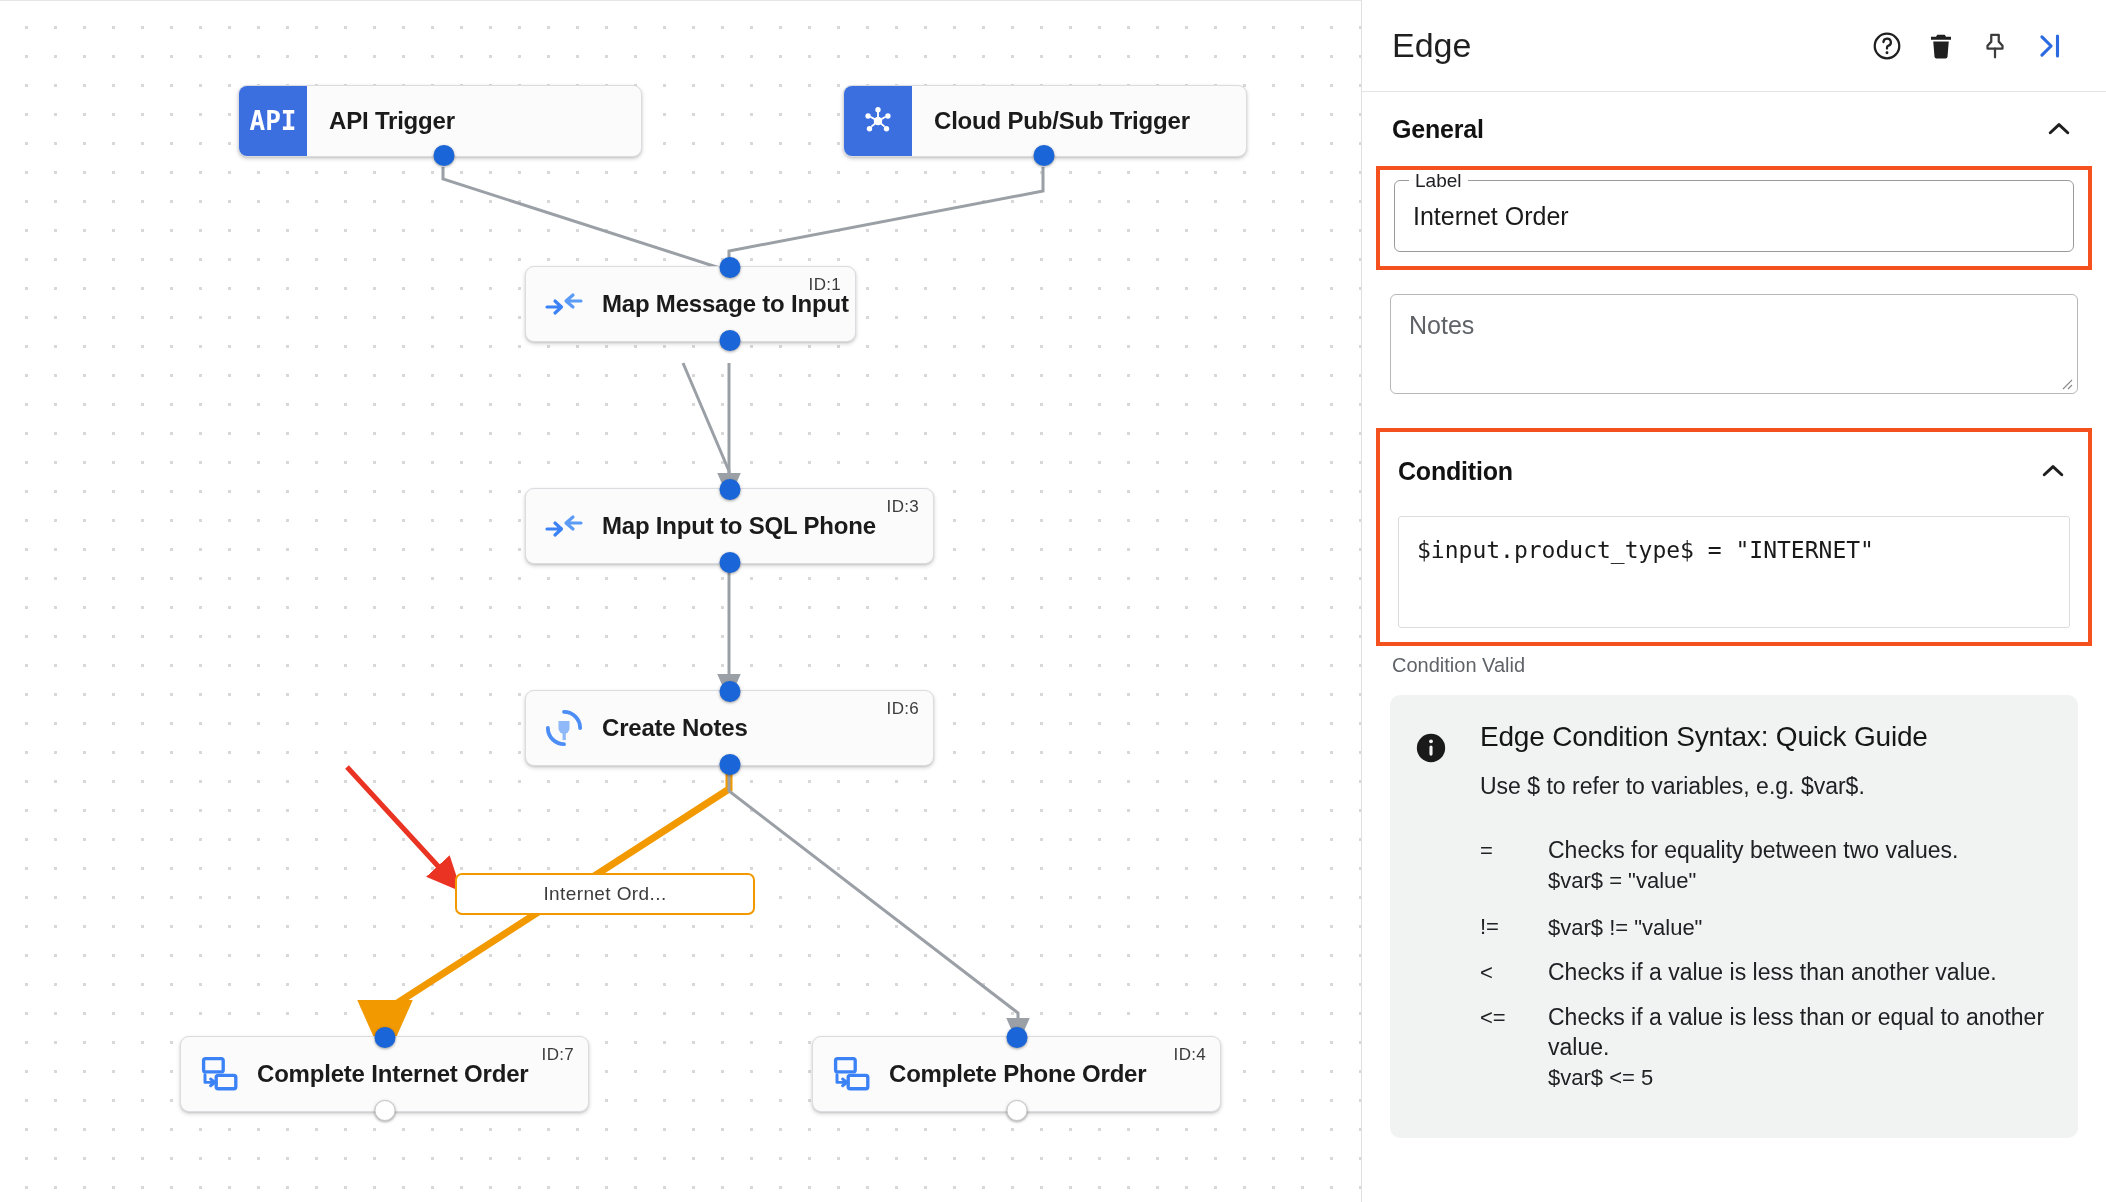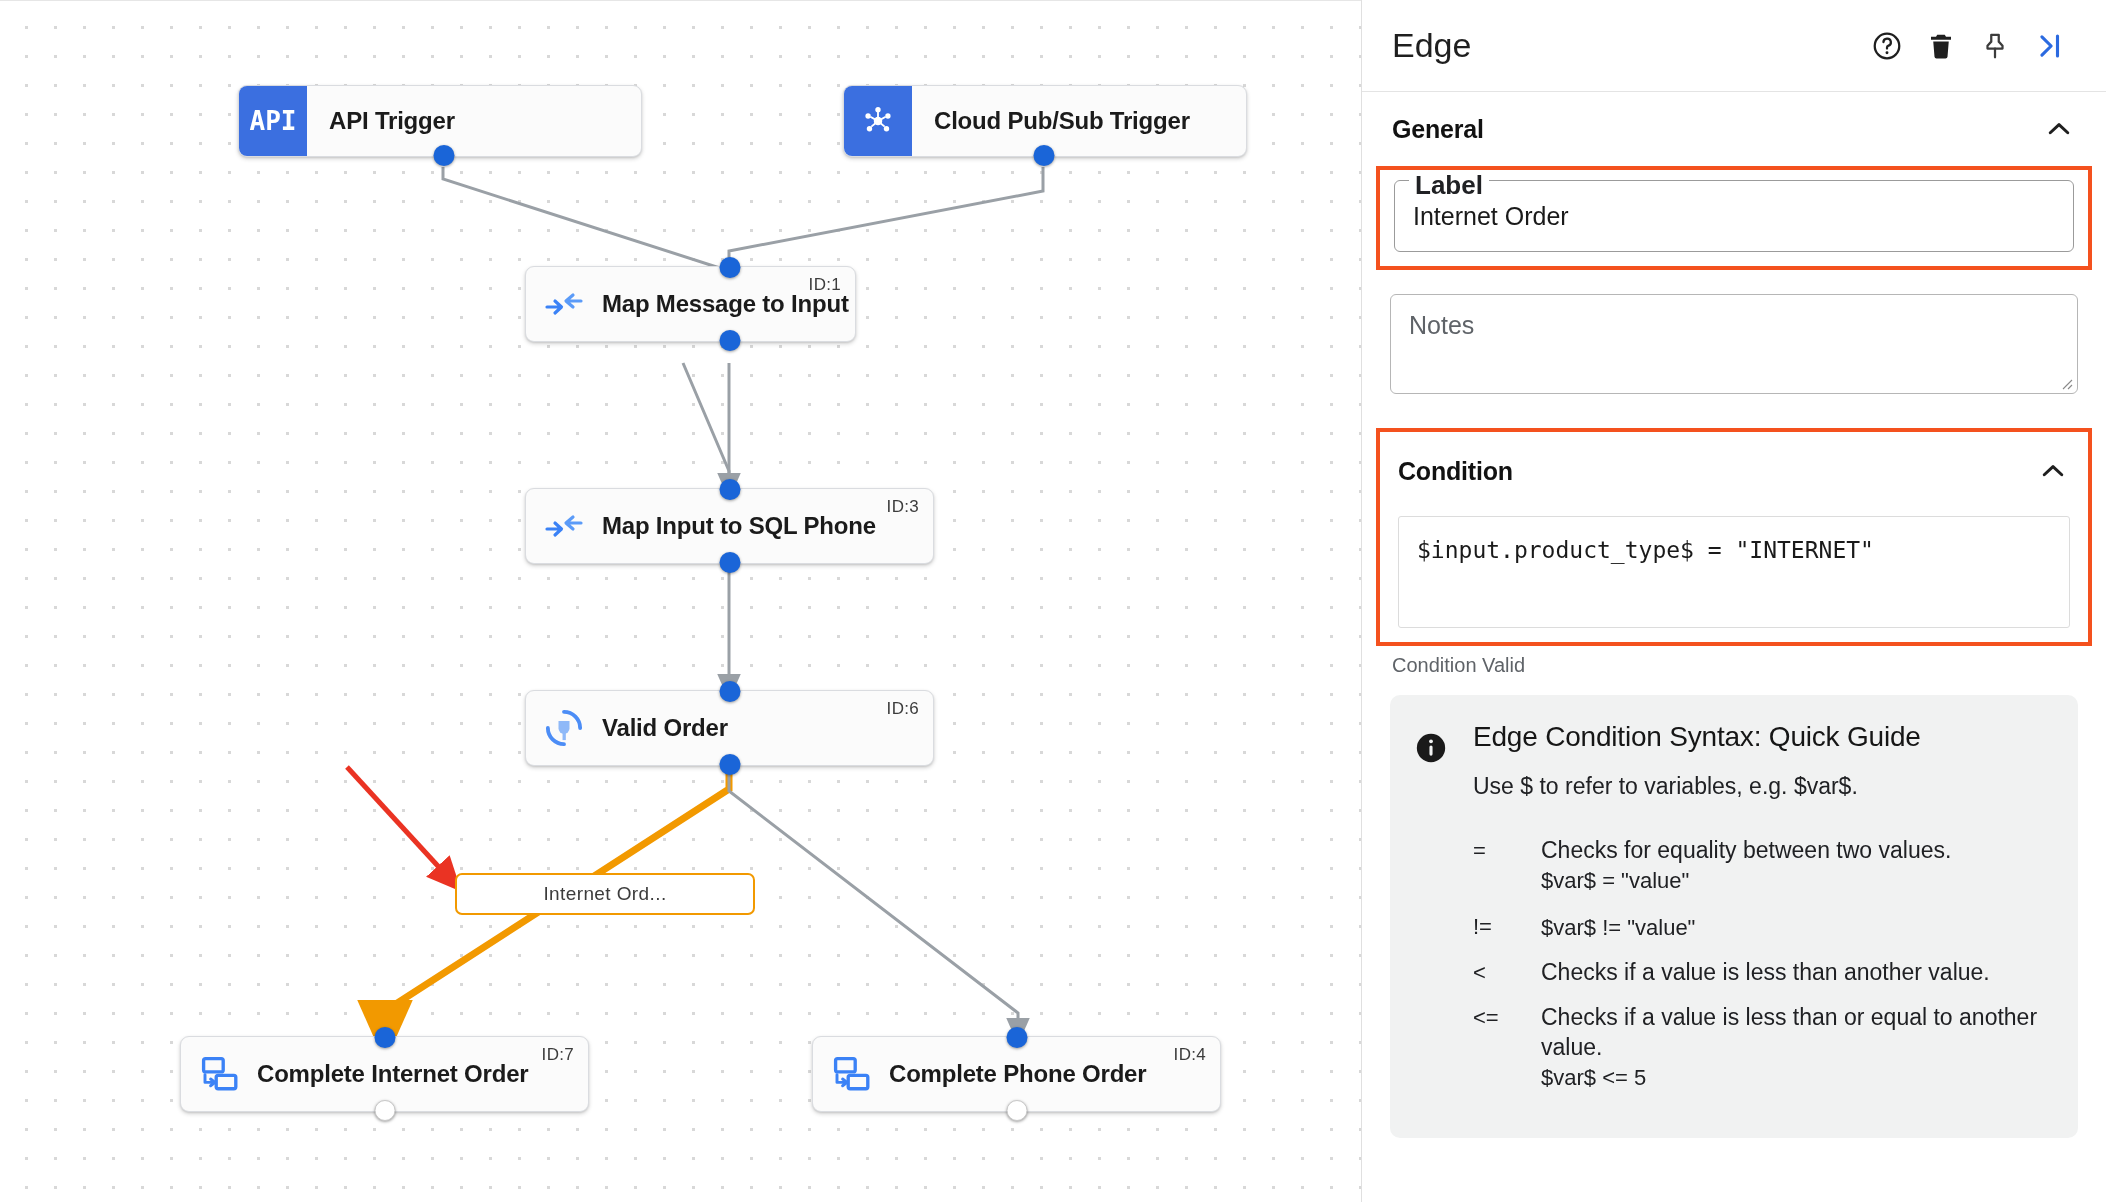--- a/index.html
+++ b/index.html
@@ -208,22 +208,22 @@
     padding: 0 18px;
     display: flex;
     align-items: center;
   }
   .tf-legend {
     position: absolute;
     top: -11px;
     left: 14px;
     background: #ffffff;
     padding: 0 6px;
-    font-size: 26px;
-    font-weight: bold;
+    font-size: 19px;
+    font-weight: normal;
     color: #202124;
   }
   .tf-value {
     font-size: 25px;
     color: #1a1a1a;
   }
 
   .textarea-box {
     position: relative;
     border: 1px solid #b6b6b6;
@@ -263,21 +263,21 @@
     padding: 8px 0 0 30px;
   }
 
   
   #info-card {
     margin: 18px 28px 0 28px;
     background: #f1f2f2;
     border-radius: 10px;
     padding: 26px 28px 30px 24px;
     display: flex;
-    gap: 25px;
+    gap: 32px;
   }
   .info-icon {
     width: 34px; height: 34px;
     flex: 0 0 34px;
     margin-top: 10px;
   }
   .info-body { flex: 1; }
   .info-title {
     font-size: 28px;
     color: #161616;
@@ -412,21 +412,21 @@
     <div class="node" style="left:525px;top:689px;width:409px;height:76px;">
       <div class="node-inner">
         <div class="node-icon">
           <svg width="44" height="44" viewBox="0 0 24 24">
             <path d="M12 3.2 A8.8 8.8 0 0 1 20.8 12" stroke="#4c8df6" stroke-width="2.1" fill="none" stroke-linecap="round"></path>
             <path d="M12 20.8 A8.8 8.8 0 0 1 3.2 12" stroke="#4c8df6" stroke-width="2.1" fill="none" stroke-linecap="round"></path>
             <path d="M9 8.2 L9 12.2 a3 3 0 0 0 6 0 L15 8.2" fill="#8fb9f8"></path>
             <rect x="11.2" y="14.6" width="1.8" height="4" fill="#8fb9f8"></rect>
           </svg>
         </div>
-        <span class="node-title">Valid Order</span>
+        <span class="node-title">Create Notes</span>
         <span class="node-id">ID:6</span>
       </div>
       <div class="port top" style="left:204px;"></div>
       <div class="port bottom" style="left:204px;"></div>
     </div>
 
     <div class="node" style="left:180px;top:1035px;width:409px;height:76px;">
       <div class="node-inner">
         <div class="node-icon">
           <svg width="42" height="40" viewBox="0 0 30 28">

